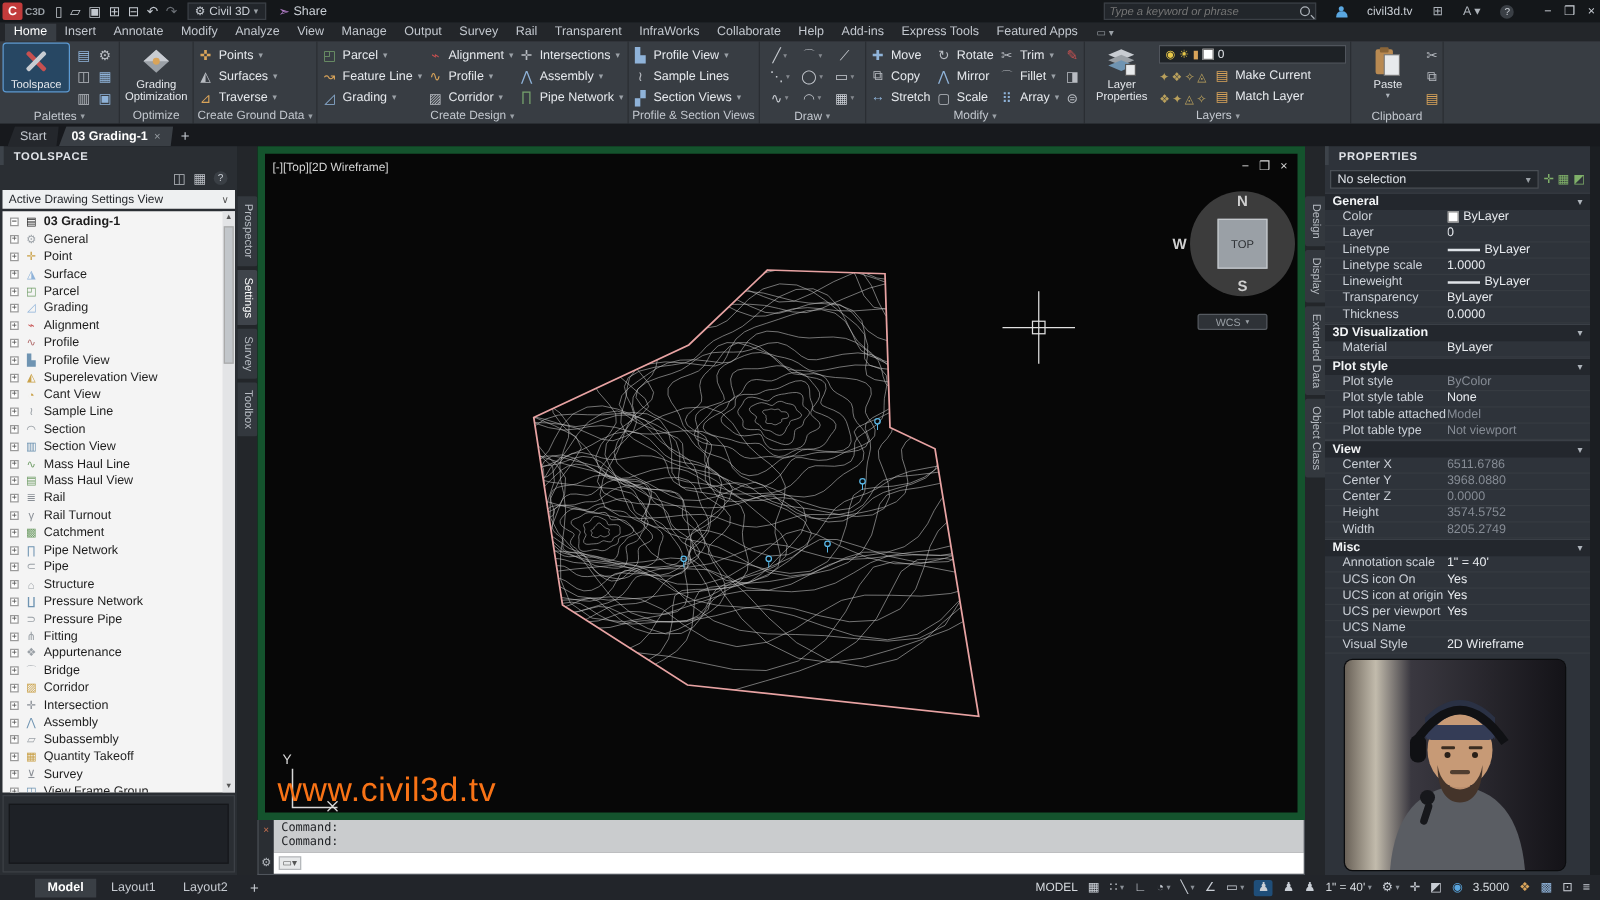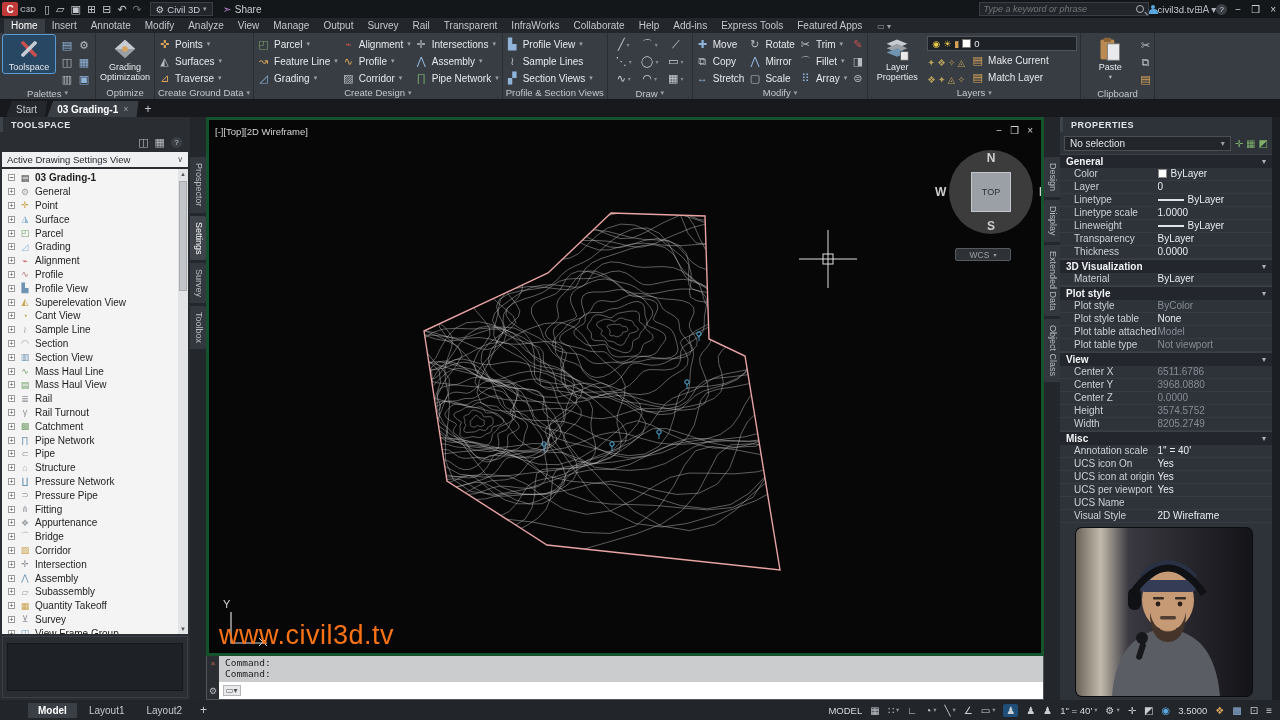--- a/index.html
+++ b/index.html
@@ -11,21 +11,21 @@
   .titlebar { position:absolute; left:0; top:0; width:1280px; height:18px; background:#14171a; display:flex; align-items:center; font-size:10px; color:#c9ced5; }
   .logo { width:16px; height:14px; margin-left:2px; background:#c23b3b; color:#fff; font-weight:bold; font-size:10px; display:flex; align-items:center; justify-content:center; border-radius:2px; }
   .logo-badge { margin-left:2px; font-size:8px; color:#9aa0a6; font-weight:bold; }
   .qat { display:flex; align-items:center; gap:6px; margin-left:8px; font-size:11px; color:#c3c8cf; }
   .qat span { cursor:default; }
   .qat .dim { color:#6b7076; }
   .ws-combo { display:flex; align-items:center; gap:3px; margin-left:8px; background:#22262b; border:1px solid #3a3f45; padding:0 5px; height:14px; font-size:9.5px; }
   .share { display:flex; align-items:center; gap:3px; margin-left:10px; }
   .share .pl { color:#b07cc6; font-size:11px; }
   .tb-title { position:absolute; left:50%; transform:translateX(-50%); display:flex; gap:8px; font-size:10px; color:#cfd3d8; white-space:nowrap;margin-top:34px; }
-  .tb-right { position:absolute; right:4px; display:flex; align-items:center; gap:0; height:18px; }
+  .tb-right { position:absolute; right:4px; display:flex; align-items:center; gap:16px; height:18px; }
   .searchbox { display:flex; align-items:center; background:#22262b; border:1px solid #3a3f45; height:14px; width:170px; padding:0 4px; }
   .searchbox input { flex:1; background:transparent; border:0; outline:0; color:#c9ced5; font-style:italic; font-size:9px; font-family:"Liberation Sans",sans-serif; }
   .mag { width:8px; height:8px; border:1.4px solid #aeb4bb; border-radius:50%; position:relative; flex:none; }
   .mag::after { content:""; position:absolute; left:7px; top:7px; width:4px; height:1.4px; background:#aeb4bb; transform:rotate(45deg); }
   .person { width:9px; height:9px; position:relative; flex:none; }
   .person::before { content:""; position:absolute; left:2.5px; top:0; width:4px; height:4px; border-radius:50%; background:#5aa7e0; }
   .person::after { content:""; position:absolute; left:0; top:4.5px; width:9px; height:4.5px; border-radius:4px 4px 0 0; background:#5aa7e0; }
   .account-name { font-size:9.5px; }
   .tb-ico { color:#aeb4bb; font-size:10px; }
   .helpc { width:11px; height:11px; border-radius:50%; background:#3a3f45; color:#c9ced5; font-size:8px; display:flex; align-items:center; justify-content:center; }
@@ -98,21 +98,21 @@
   .ts-bottom::after { content:""; position:absolute; left:4px; top:6px; right:4px; bottom:6px; background:#1e2126; border:1px solid #15171a; }
 
   
   .vstrip { width:16px; background:#23262a; display:flex; flex-direction:column; gap:3px; padding-top:40px; }
   .vtab { writing-mode:vertical-rl; font-size:9px; color:#b8bdc4; background:#33383e; padding:6px 2px; border-radius:0 2px 2px 0; text-align:center; }
   .vtab.active { background:#3f444b; color:#fff; }
   .pstrip .vtab { border-radius:2px 0 0 2px; }
 
   
   .vpcol { width:838px; display:flex; flex-direction:column; }
-  .canvas { position:relative; height:539px; background:#070707; border:3px solid #14532d; overflow:hidden; }
+  .canvas { position:relative; height:539px; background:#070707; border:6px solid #14532d; overflow:hidden; }
   .vp-label { position:absolute; left:6px; top:6px; font-size:9.5px; color:#d5d5d5; z-index:3; }
   .vp-winbtns { position:absolute; right:8px; top:5px; display:flex; gap:8px; color:#d5d5d5; font-size:10px; z-index:3; }
   .drawing-svg { position:absolute; left:0; top:0; }
   .watermark { position:absolute; left:10px; bottom:2px; font-size:27px; color:#f97316; z-index:4; letter-spacing:.5px; }
   .viewcube { position:absolute; left:740px; top:30px; width:84px; height:84px; z-index:3; }
   .vc-ring { position:absolute; inset:0; border-radius:50%; background:#3c3c3c; }
   .vc-l { position:absolute; color:#cfcfcf; font-weight:bold; font-size:12px; z-index:2; }
   .vc-n { left:50%; top:1px; transform:translateX(-50%); }
   .vc-s { left:50%; bottom:1px; transform:translateX(-50%); }
   .vc-w { left:-14px; top:50%; transform:translateY(-50%); }

